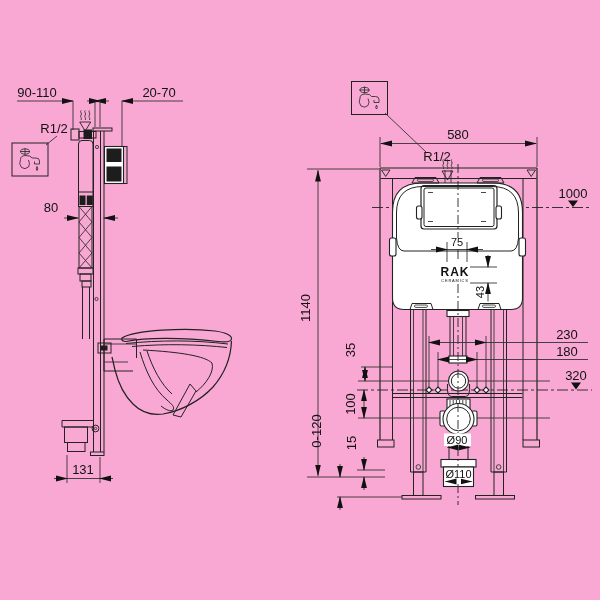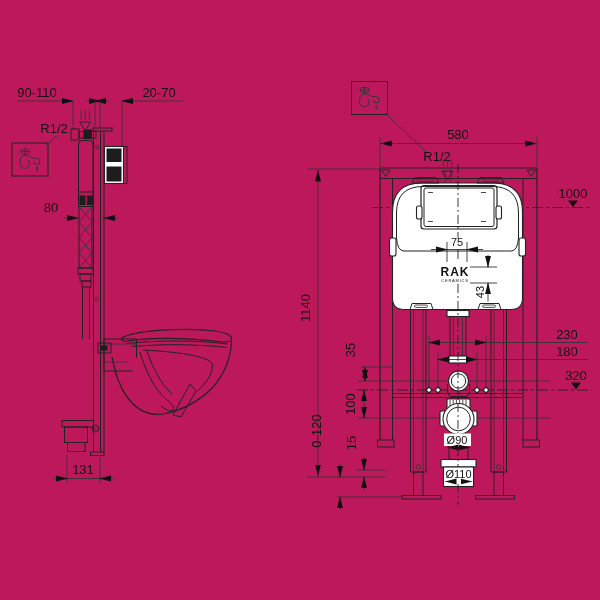--- a/index.html
+++ b/index.html
@@ -1,16 +1,16 @@
 <!DOCTYPE html>
 <html><head>
 <meta charset="utf-8">
 <style>
   html,body{margin:0;padding:0;background:#fff;}
-  #canvas{position:relative;width:600px;height:600px;background:#be185d;overflow:hidden;}
+  #canvas{position:relative;width:600px;height:600px;background:#f9a8d4;overflow:hidden;}
   svg{display:block;}
   svg text{font-family:"Liberation Sans","DejaVu Sans",sans-serif;fill:#111;}
   .dim{font-size:13px;}
   .dimS{font-size:11px;}
   .brand{font-size:12px;font-weight:bold;letter-spacing:1px;}
   .brandsub{font-size:4px;letter-spacing:0.8px;}
   .ln{stroke:#222;stroke-width:1;fill:none;}
   .ln2{stroke:#222;stroke-width:1.2;fill:none;}
   .thin{stroke:#333;stroke-width:0.9;fill:none;}
   .wfill{stroke:#222;stroke-width:1.1;fill:#fff;}

